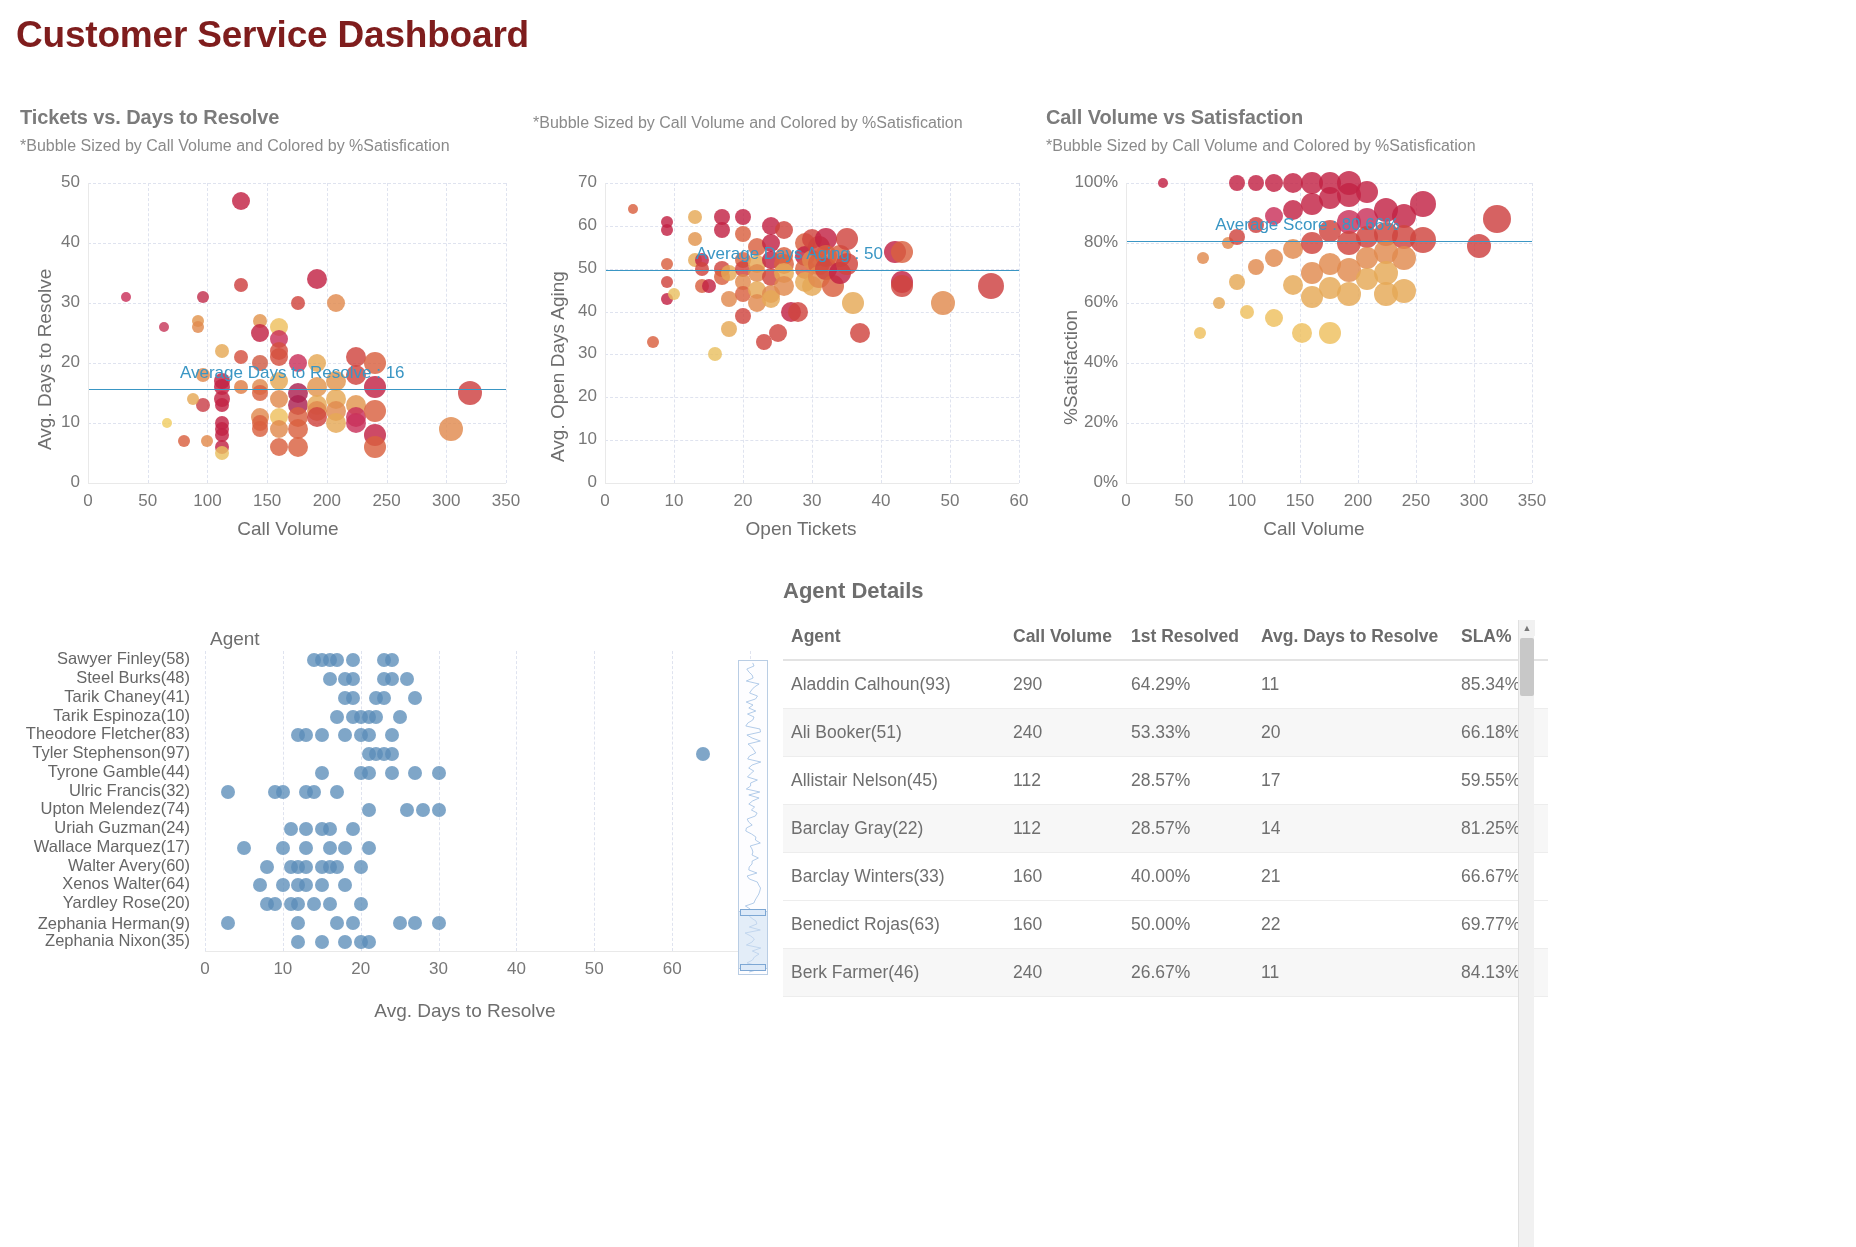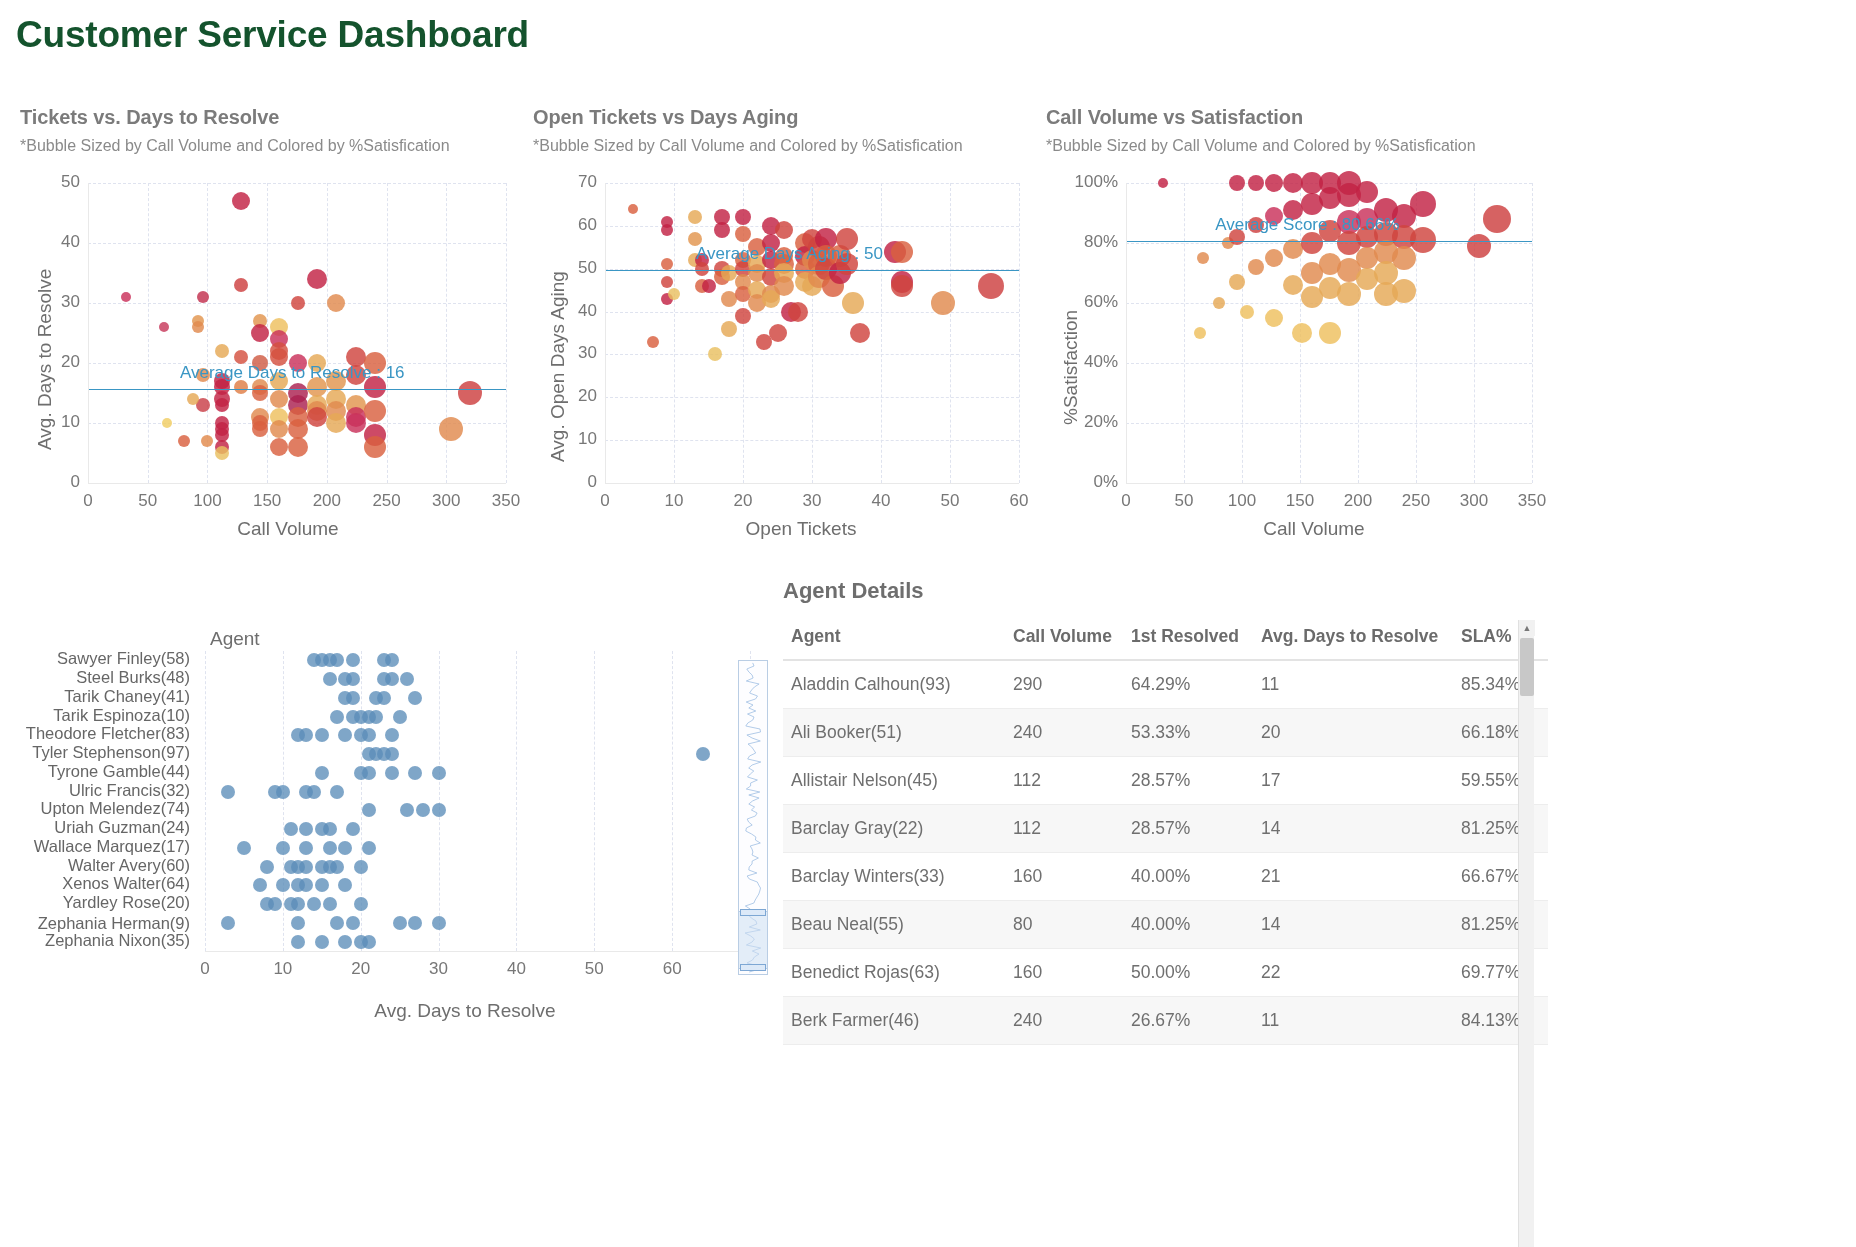--- a/index.html
+++ b/index.html
@@ -7,21 +7,21 @@
     margin: 0; padding: 0;
     width: 1856px; height: 1247px;
     background: #ffffff;
     font-family: "Liberation Sans", sans-serif;
     overflow: hidden;
   }
   #app { position: relative; width: 1856px; height: 1247px; }
 
   .dash-title {
     position: absolute; left: 16px; top: 14px;
-    font-size: 37px; font-weight: bold; color: #14532d;
+    font-size: 37px; font-weight: bold; color: #7f1d1d;
     letter-spacing: -0.2px;
   }
 
   
   .panel { position: absolute; }
   .panel-title {
     font-size: 20px; font-weight: bold; color: #7b7b7b;
     letter-spacing: -0.1px;
   }
   .panel-sub {
@@ -220,21 +220,20 @@
       <div class="bubble" style="width: 24px; height: 24px; left: 438.171px; top: 206px; background: rgb(205, 64, 64);"></div>
       <div class="avgline" style="left: 68px; width: 418px; top: 214.4px;"></div>
       <div class="avglabel" style="left: 159.96px; top: 188.4px;">Average Days to Resolve : 16</div>
       <div class="plot-border-l" style="left: 68px; top: 8px; height: 300px;"></div>
       <div class="plot-border-b" style="left: 68px; top: 308px; width: 418px;"></div>
     </div>
   <div class="axis-title-y" style="left:34px; top:450px;">Avg. Days to Resolve</div>
   <div class="axis-title-x" style="left:88px; top:518px; width:400px;">Call Volume</div>
 
   <div class="panel" style="left:533px; top:106px; width:500px;">
-    <div class="panel-title">Open Tickets vs Days Aging</div>
     <div class="panel-sub">*Bubble Sized by Call Volume and Colored by %Satisfication</div>
   </div>
   <div class="plot-wrap" id="plot1" style="left:533px; top:175px; width:500px; height:370px;">
       <div class="gridline-h" style="left: 72px; top: 308px; width: 414px;"></div>
       <div class="ytick" style="left: -6px; width: 70px; top: 297px;">0</div>
       <div class="gridline-h" style="left: 72px; top: 265.143px; width: 414px;"></div>
       <div class="ytick" style="left: -6px; width: 70px; top: 254.143px;">10</div>
       <div class="gridline-h" style="left: 72px; top: 222.286px; width: 414px;"></div>
       <div class="ytick" style="left: -6px; width: 70px; top: 211.286px;">20</div>
       <div class="gridline-h" style="left: 72px; top: 179.429px; width: 414px;"></div>
@@ -635,27 +634,20 @@
           <td>14</td>
           <td>81.25%</td>
         </tr>
         <tr>
           <td>Barclay Winters(33)</td>
           <td>160</td>
           <td>40.00%</td>
           <td>21</td>
           <td>66.67%</td>
         </tr>
-        <tr class="alt">
-          <td>Beau Neal(55)</td>
-          <td>80</td>
-          <td>40.00%</td>
-          <td>14</td>
-          <td>81.25%</td>
-        </tr>
         <tr>
           <td>Benedict Rojas(63)</td>
           <td>160</td>
           <td>50.00%</td>
           <td>22</td>
           <td>69.77%</td>
         </tr>
         <tr class="alt">
           <td>Berk Farmer(46)</td>
           <td>240</td>

